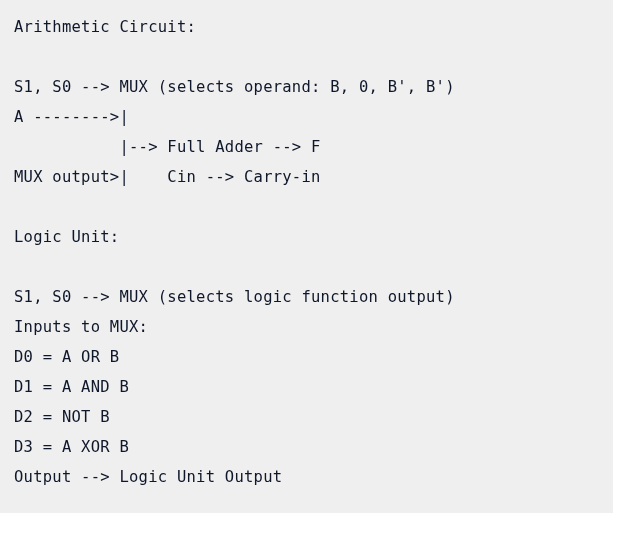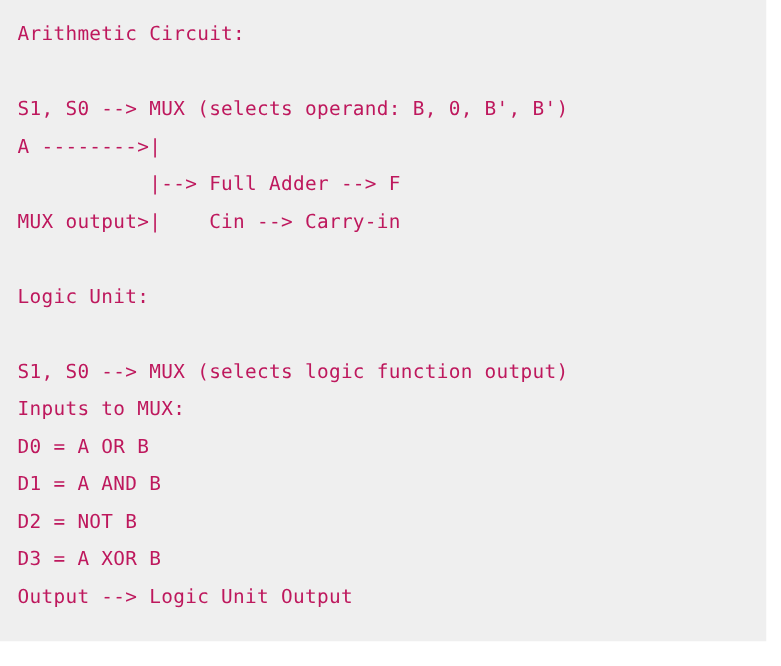--- a/index.html
+++ b/index.html
@@ -33,21 +33,21 @@
   #code-block {
     position: absolute;
     left: 14px;
     top: 12px;
     right: 0;
     margin: 0;
     padding: 0;
     font-family: "DejaVu Sans Mono", "Liberation Mono", monospace;
     font-size: 15.5px;
     line-height: 30px;
-    color: #be185d;
+    color: #0f172a;
     white-space: pre;
     tab-size: 4;
     background: transparent;
     letter-spacing: 0.25px;
   }
   .line {
     display: block;
     height: 30px;
     white-space: pre;
   }

